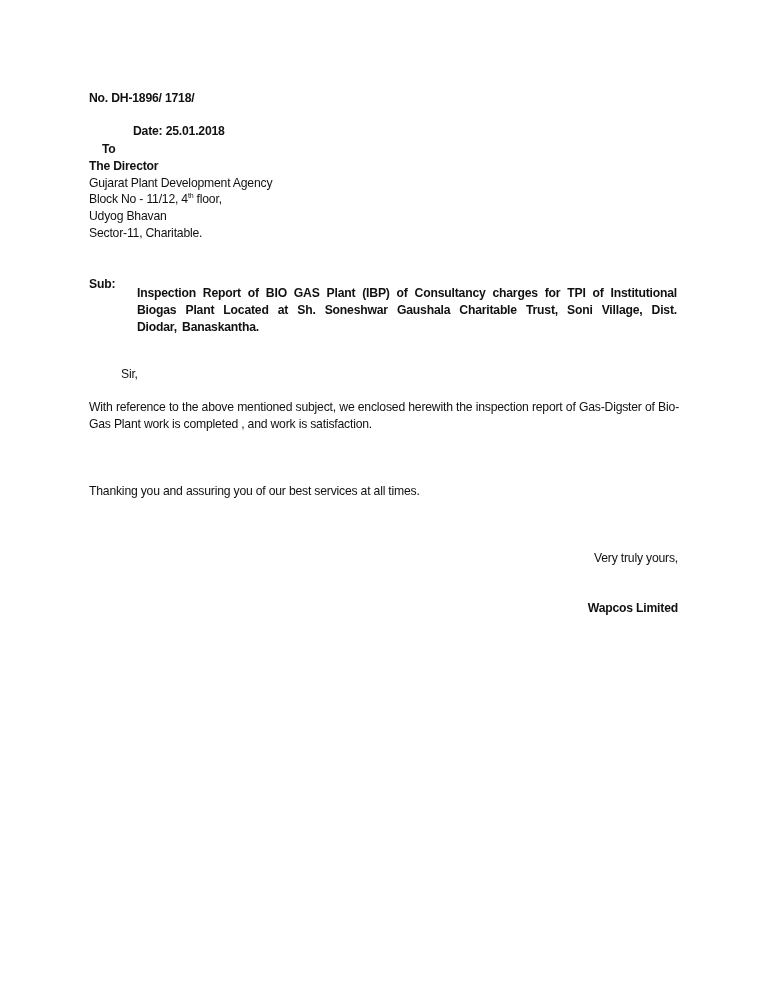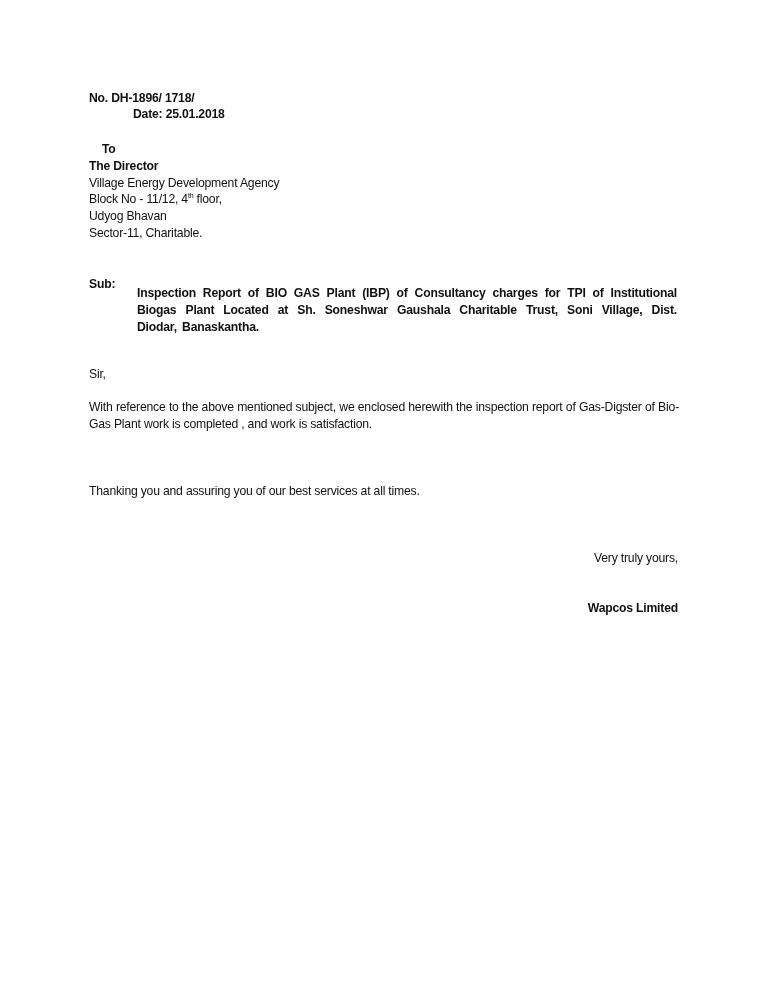--- a/index.html
+++ b/index.html
@@ -57,37 +57,37 @@
       line-height: 16px;
     }
     sup { font-size: 7px; vertical-align: 5px; line-height: 0; }
   </style>
 </head>
 <body>
 
 <div>
 
   <div class="line bold" style="top:90px;">No. DH-1896/ 1718/</div>
-  <div class="line bold" style="top:106px;padding-left:44px;">Date: 25.01.2018</div>
+  <div class="line bold" style="top:123px;padding-left:44px;">Date: 25.01.2018</div>
 
   <div>
     <div class="line bold" style="top:141px;margin-left:13px;">To</div>
     <div class="line bold" style="top:158px;">The Director</div>
-    <div class="line" style="top:175px;">Village Energy Development Agency</div>
+    <div class="line" style="top:175px;">Gujarat Plant Development Agency</div>
     <div class="line" style="top:191px;"><span>Block No - 11/12, 4</span><sup>th</sup><span> floor,</span></div>
     <div class="line" style="top:208px;">Udyog Bhavan</div>
     <div class="line" style="top:225px;">Sector-11, Charitable.</div>
   </div>
 
   <div>
     <div class="sub-label">Sub:</div>
     <div class="sub-text">Inspection Report of BIO GAS Plant (IBP) of Consultancy charges for TPI of Institutional Biogas Plant Located at Sh. Soneshwar Gaushala Charitable Trust, Soni Village, Dist. Diodar, Banaskantha.</div>
   </div>
 
-  <div class="line" style="top:366px;">Sir,</div>
+  <div class="line" style="top:366px;margin-left:32px;">Sir,</div>
 
   <div class="body-para">With reference to the above mentioned subject, we enclosed herewith the inspection report of Gas-Digster of Bio-Gas Plant work is completed , and work is satisfaction.</div>
 
   <div class="line" style="top:483px;">Thanking you and assuring you of our best services at all times.</div>
 
   <div class="right" style="top:550px;">Very truly yours,</div>
   <div class="right bold" style="top:600px;">Wapcos Limited</div>
 
 </div>
 

